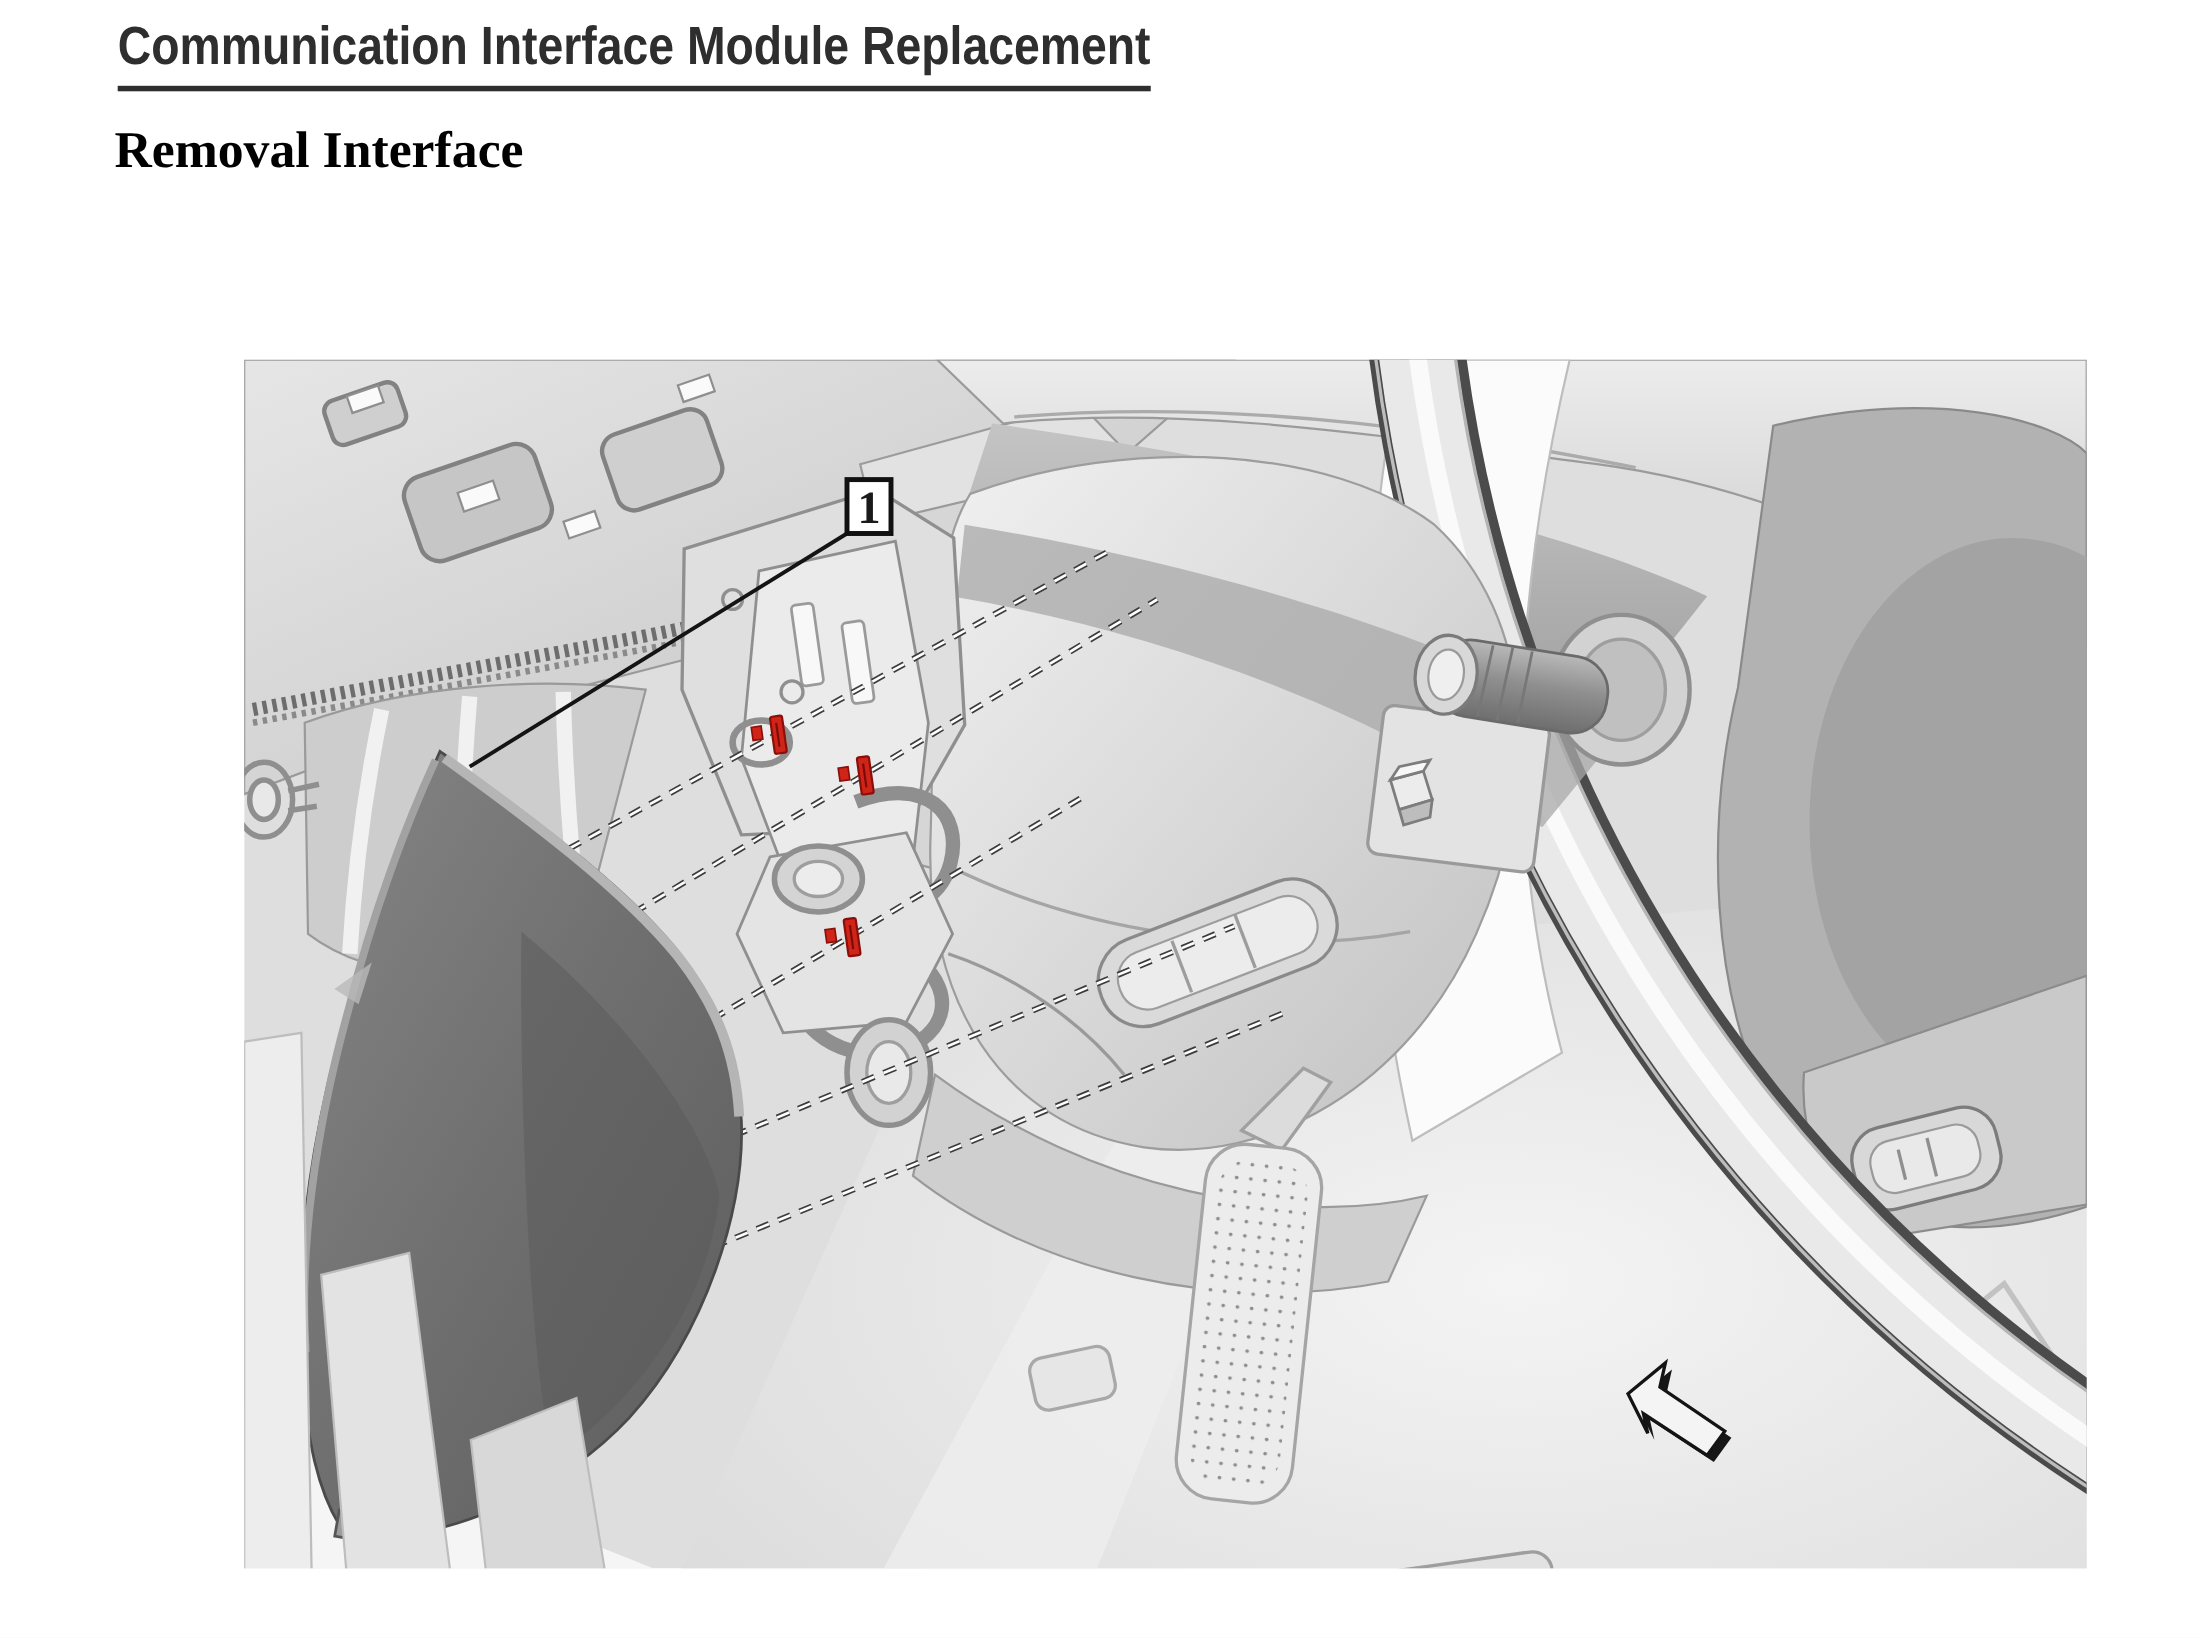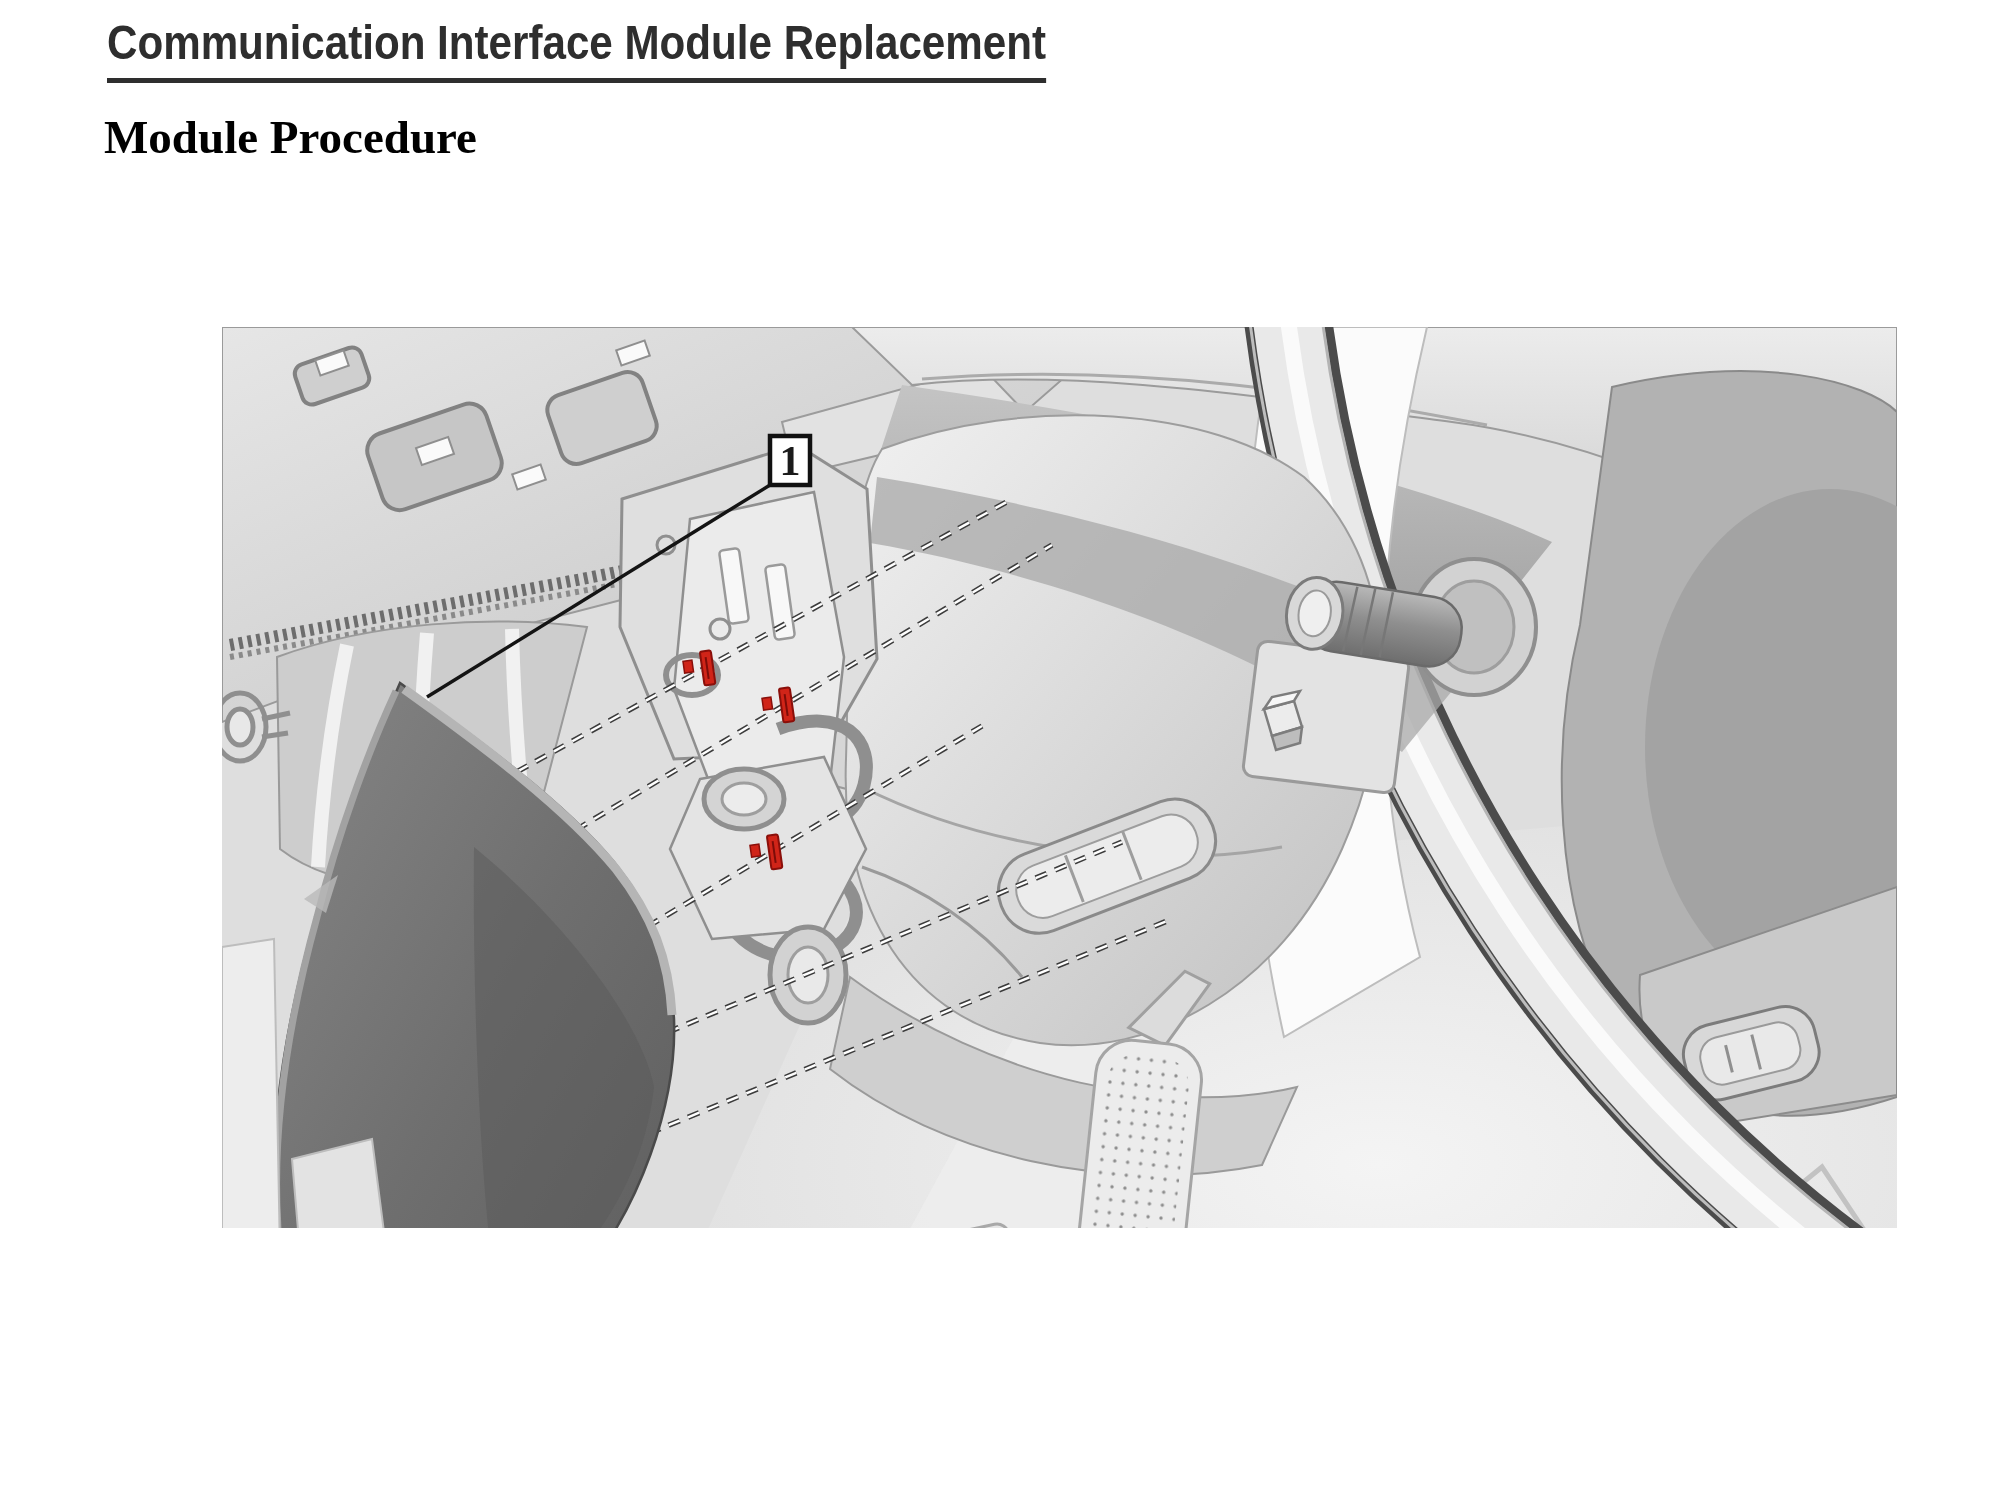--- a/index.html
+++ b/index.html
@@ -1,34 +1,34 @@
 <!DOCTYPE html>
 <html><head>
 <meta charset="utf-8">
 <style>
   html,body{margin:0;padding:0;background:#ffffff;}
-  .page{position:relative;width:2000px;height:1228px;background:#ffffff;overflow:hidden;
+  .page{position:relative;width:2000px;height:1426px;background:#ffffff;overflow:hidden;
         font-family:"Liberation Sans",sans-serif;}
   .doc-title{position:absolute;left:107px;top:14px;display:inline-block;
              font-family:"Liberation Sans",sans-serif;font-weight:bold;font-size:49px;
              color:#2e2e2e;letter-spacing:0px;transform:scaleX(0.86);transform-origin:left top;
              border-bottom:5px solid #2e2e2e;padding-bottom:8px;white-space:nowrap;}
   .section-heading{position:absolute;left:104px;top:110px;
              font-family:"Liberation Serif",serif;font-weight:bold;font-size:47px;color:#000;
              white-space:nowrap;}
   .figure-wrap{position:absolute;left:222px;top:327px;width:1675px;height:1138px;}
   svg text.callout{font-family:"Liberation Serif",serif;font-weight:bold;}
 </style>
 </head>
 <body>
 
 <div class="page">
 
   <div class="doc-title">Communication Interface Module Replacement</div>
-  <div class="section-heading">Module Procedure</div>
+  <div class="section-heading">Removal Interface</div>
 
   <div class="figure-wrap">
   <svg viewBox="0 0 1675 1138" width="1675" height="1138">
     <defs>
       <linearGradient id="lgBody" x1="0" y1="0" x2="1" y2="1">
         <stop offset="0" stop-color="#e6e6e6"></stop>
             <stop offset="1" stop-color="#c2c2c2"></stop>
       </linearGradient>
       <linearGradient id="lgHoodTop" x1="0" y1="0" x2="0" y2="1">
         <stop offset="0" stop-color="#ececec"></stop>

